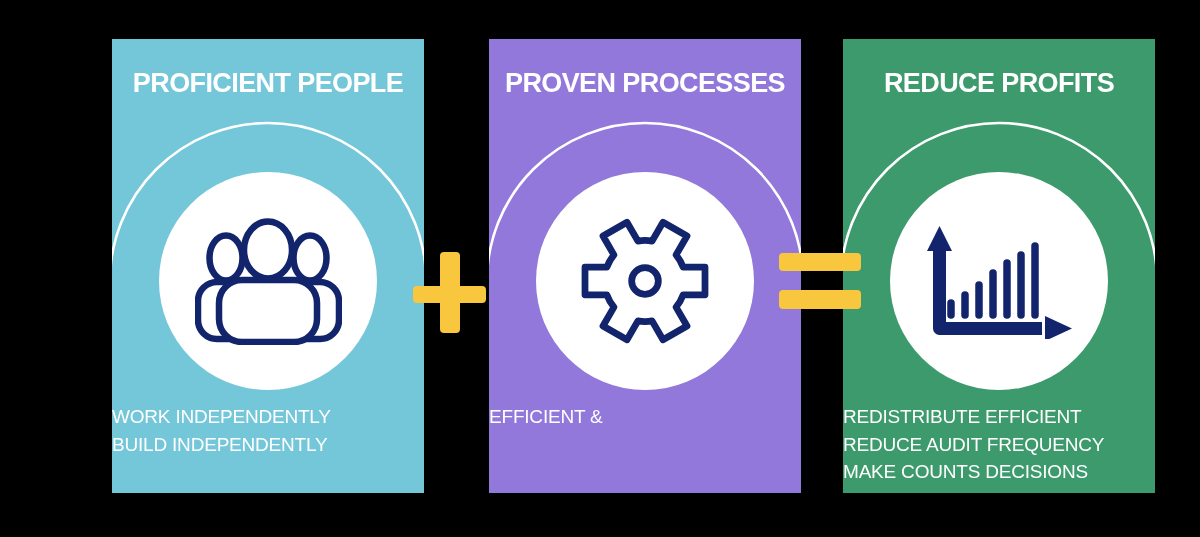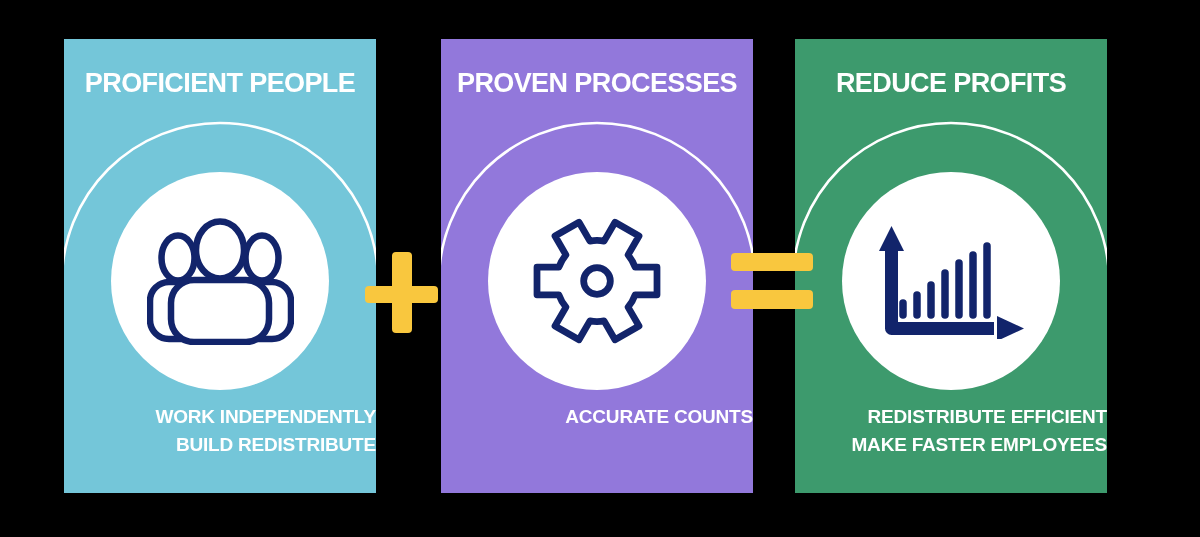--- a/index.html
+++ b/index.html
@@ -1,37 +1,38 @@
 <!DOCTYPE html>
 <html style="--icon: #12246B; --accent: #F9C73E;"><head>
 <meta charset="utf-8">
 <style>
   html,body{margin:0;padding:0;background:#000;}
   #stage{
     position:relative;width:1108px;height:537px;background:#000;overflow:hidden;
     font-family:"Liberation Sans","DejaVu Sans",sans-serif;
+    margin-left:48px;
   }
   .card{
     position:absolute;top:39px;width:312px;height:454px;overflow:hidden;
   }
   .ring-svg{position:absolute;left:0;top:0;}
   .ring-path{fill:none;stroke:#ffffff;stroke-width:2.6px;}
   .big-circle{
     position:absolute;left:47px;top:133px;width:218px;height:218px;
     border-radius:50%;background:#ffffff;
     display:flex;align-items:center;justify-content:center;
   }
   .card-title{
     position:absolute;top:28px;left:0;width:100%;
     text-align:center;color:#fff;font-weight:700;font-size:27px;
     letter-spacing:-0.6px;line-height:32px;white-space:nowrap;
   }
   .card-lines{
     position:absolute;top:364px;left:0;width:100%;
-    text-align:right;color:#fff;font-weight:700;font-size:19px;
+    text-align:left;color:#fff;font-weight:400;font-size:19px;
     line-height:27.5px;letter-spacing:-0.2px;
   }
   .navy-stroke{stroke:var(--icon);fill:#ffffff;}
   .navy-fill{fill:var(--icon);}
   .op{position:absolute;z-index:5;}
   .op-bar{position:absolute;background:var(--accent);border-radius:4px;}
   
   #plus-op{left:365px;top:252px;width:73px;height:81px;}
   #plus-op .v{left:27px;top:0;width:20px;height:81px;}
   #plus-op .h{left:0;top:34px;width:73px;height:17px;}
@@ -57,21 +58,21 @@
           <ellipse class="navy-stroke" cx="115" cy="40" rx="16.5" ry="22.5"></ellipse>
           <rect class="navy-stroke" x="3" y="64" width="58" height="57" rx="19"></rect>
           <rect class="navy-stroke" x="86" y="64" width="58" height="57" rx="19"></rect>
           <ellipse class="navy-stroke" cx="73" cy="32" rx="24" ry="28.5"></ellipse>
           <rect class="navy-stroke" x="24" y="62" width="98" height="62" rx="23"></rect>
         </g>
       </svg>
     </div>
     <div class="card-lines">
       <div>WORK INDEPENDENTLY</div>
-      <div>BUILD REDISTRIBUTE</div>
+      <div>BUILD INDEPENDENTLY</div>
       <div></div>
     </div>
   </div>
 
   <div class="op" id="plus-op">
     <div class="op-bar v"></div>
     <div class="op-bar h"></div>
   </div>
 
   <div class="card" style="left: 441px; background: rgb(146, 120, 219);">
@@ -79,21 +80,21 @@
       <path class="ring-path" d="M -2 242 A 158 158 0 0 1 314 242"></path>
     </svg>
     <div class="card-title">PROVEN PROCESSES</div>
     <div class="big-circle">
       <svg width="150" height="150" viewBox="0 0 100 100">
         <path class="navy-stroke" stroke-width="4.5" stroke-linejoin="round" d="M75.4 40.8 L90 40.8 L90 59.2 L75.4 59.2 A27 27 0 0 1 70.7 67.4 L78 80 L62 89.2 L54.7 76.6 A27 27 0 0 1 45.3 76.6 L38 89.2 L22 80 L29.3 67.4 A27 27 0 0 1 24.6 59.2 L10 59.2 L10 40.8 L24.6 40.8 A27 27 0 0 1 29.3 32.6 L22 20 L38 10.8 L45.3 23.4 A27 27 0 0 1 54.7 23.4 L62 10.8 L78 20 L70.7 32.6 A27 27 0 0 1 75.4 40.8 Z"></path>
         <circle class="navy-stroke" stroke-width="4.5" cx="50" cy="50" r="8.9" fill="none"></circle>
       </svg>
     </div>
     <div class="card-lines">
-      <div>ACCURATE COUNTS</div>
+      <div>EFFICIENT &amp;</div>
       <div></div>
     </div>
   </div>
 
   <div class="op" id="equals-op">
     <div class="op-bar b1"></div>
     <div class="op-bar b2"></div>
   </div>
 
   <div class="card" style="left: 795px; background: rgb(61, 154, 109);">
@@ -112,17 +113,18 @@
           <line x1="55" y1="61" x2="55" y2="91"></line>
           <line x1="69" y1="49" x2="69" y2="91"></line>
           <line x1="83" y1="39" x2="83" y2="91"></line>
           <line x1="97" y1="31" x2="97" y2="91"></line>
           <line x1="111" y1="22" x2="111" y2="91"></line>
         </g>
       </svg>
     </div>
     <div class="card-lines">
       <div>REDISTRIBUTE EFFICIENT</div>
-      <div>MAKE FASTER EMPLOYEES</div>
+      <div>REDUCE AUDIT FREQUENCY</div>
+      <div>MAKE COUNTS DECISIONS</div>
     </div>
   </div>
 
 </div>
 
 </body></html>

